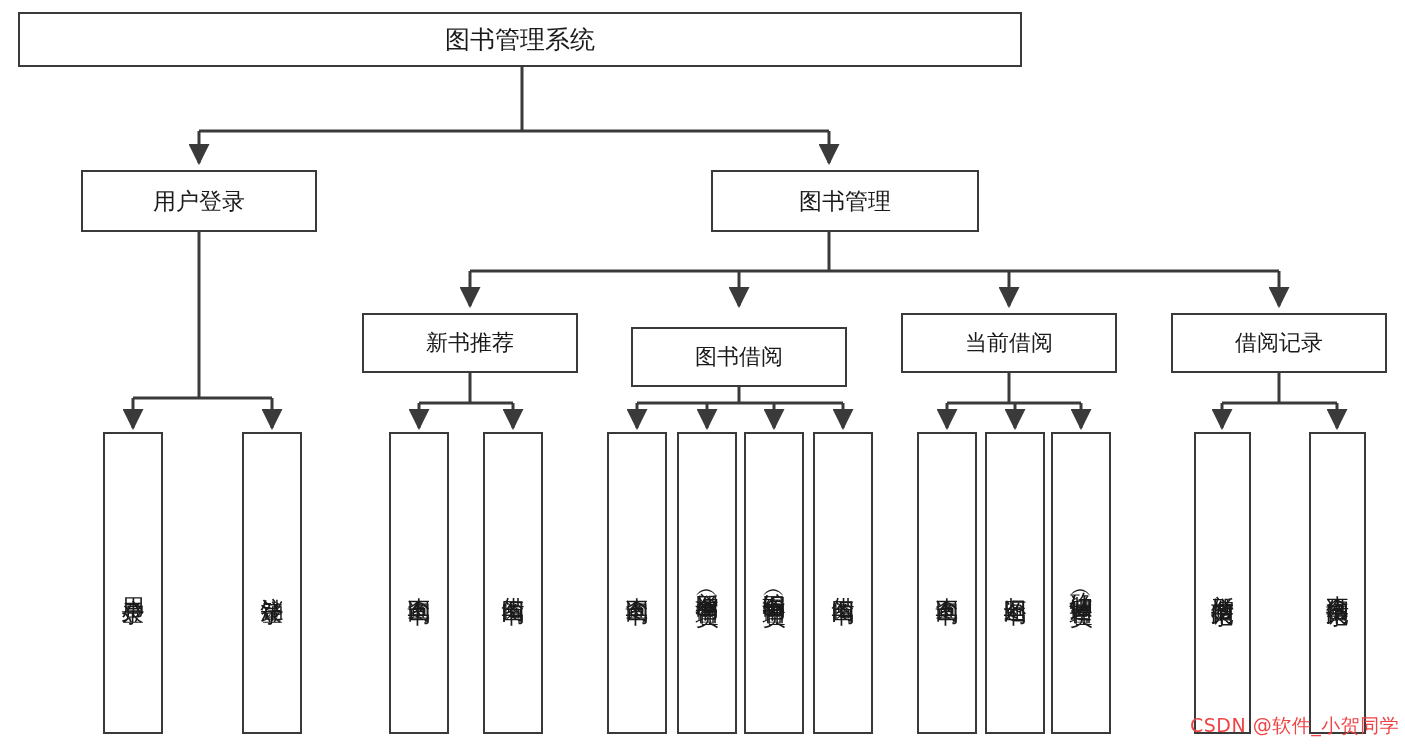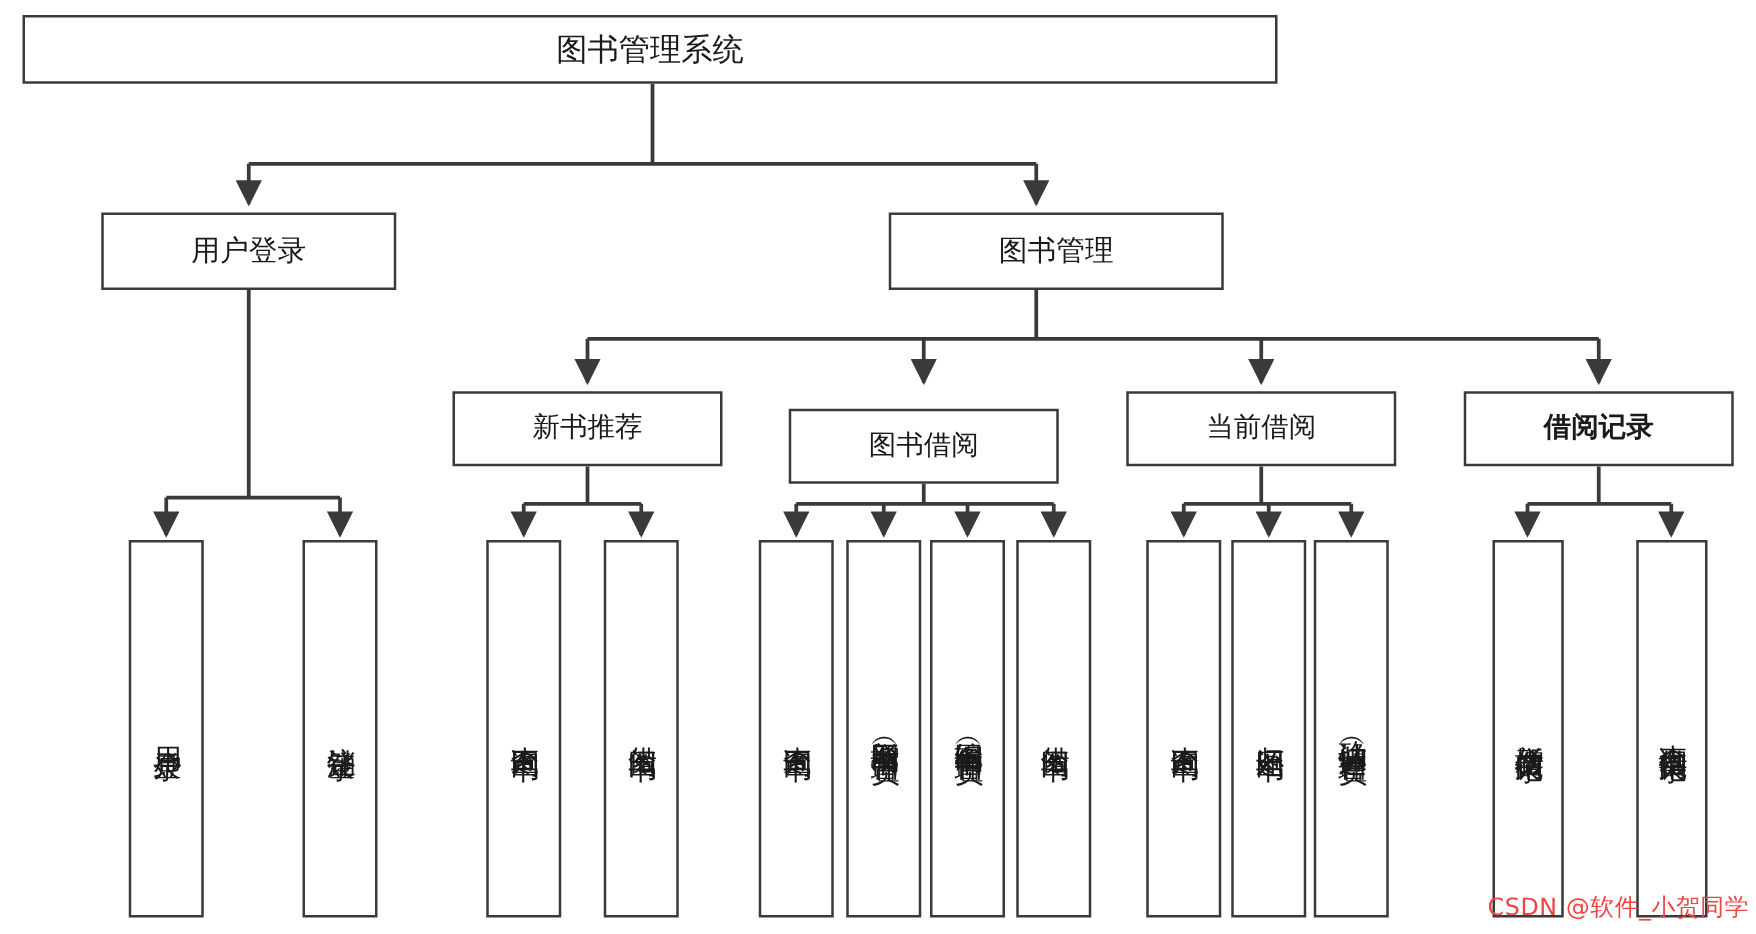--- a/index.html
+++ b/index.html
@@ -129,21 +129,21 @@
 
   <div class="node lvl3" style="left:362px; top:313px; width:216px; height:60px;">
     <span>新书推荐</span>
   </div>
   <div class="node lvl3" style="left:631px; top:327px; width:216px; height:60px;">
     <span>图书借阅</span>
   </div>
   <div class="node lvl3" style="left:901px; top:313px; width:216px; height:60px;">
     <span>当前借阅</span>
   </div>
-  <div class="node lvl3" style="left:1171px; top:313px; width:216px; height:60px;font-weight:bold;">
+  <div class="node lvl3" style="left:1171px; top:313px; width:216px; height:60px;">
     <span>借阅记录</span>
   </div>
 
   <div class="node leaf" style="left:103px; top:432px; width:60px; height:302px;">
     <span>用户登录</span>
   </div>
   <div class="node leaf" style="left:242px; top:432px; width:60px; height:302px;">
     <span>注销登录</span>
   </div>
 

